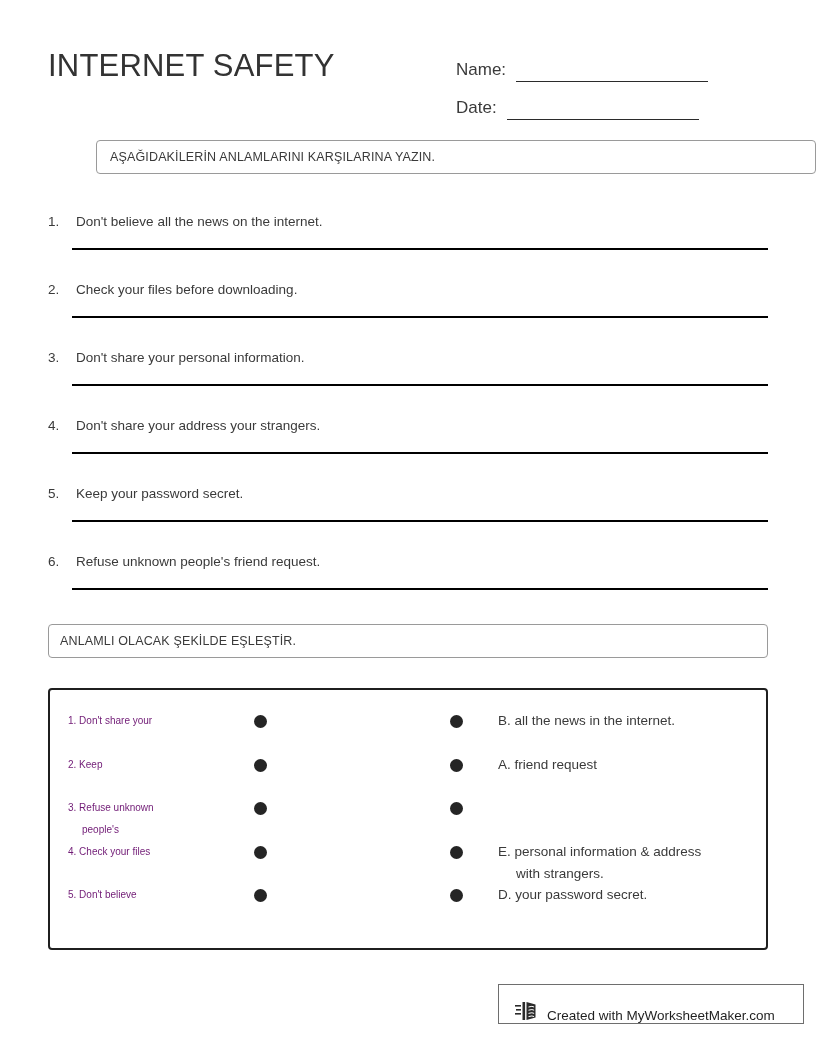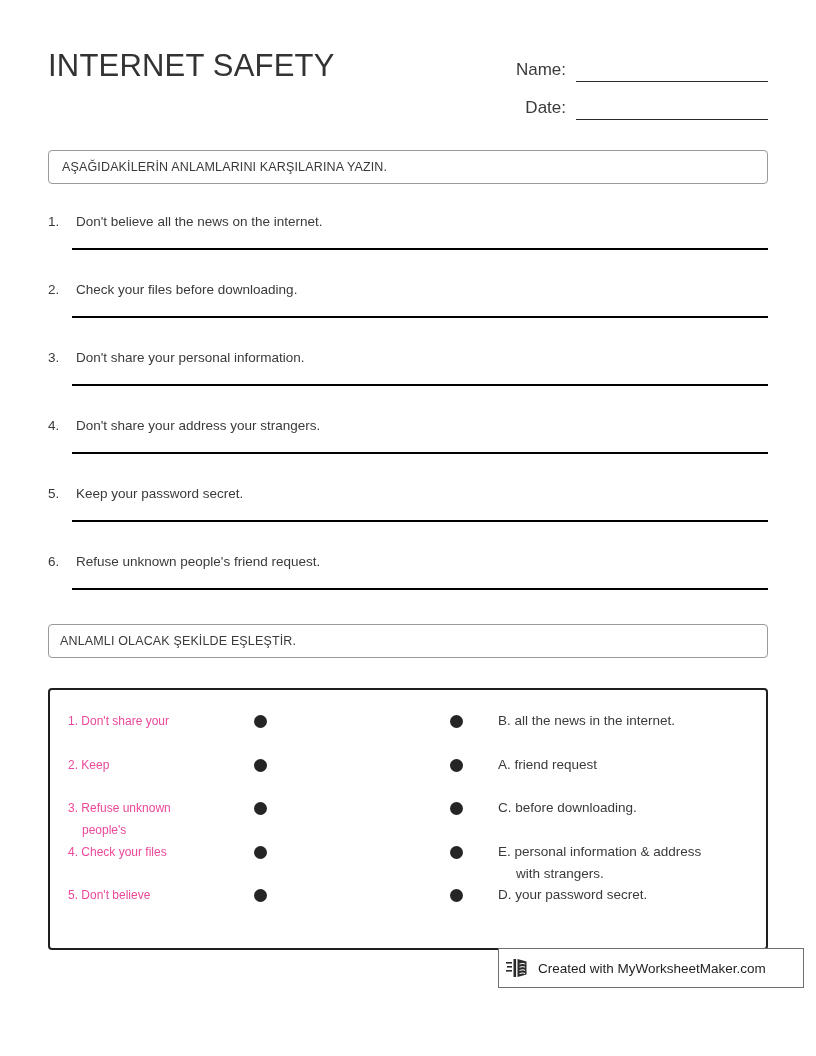--- a/index.html
+++ b/index.html
@@ -43,21 +43,20 @@
   }
   .namedate {
     position: absolute;
     right: 0;
     top: 0;
     width: 312px;
   }
   .nd-row {
     display: flex;
     align-items: flex-end;
-    justify-content: flex-end;
     height: 38px;
   }
   .nd-label {
     font-size: 17px;
     color: #3a3a3a;
     padding-right: 10px;
     padding-bottom: 2px;
     white-space: nowrap;
   }
   .nd-line {
@@ -78,21 +77,21 @@
     display: flex;
     align-items: center;
     padding-left: 13px;
     background: #ffffff;
   }
   .instruction-text {
     font-size: 12.5px;
     color: #3a3a3a;
     letter-spacing: 0.15px;
   }
-  #instruction-1 { top: 150px; }
+  #instruction-1 { top: 140px; margin-left: 48px; }
   #instruction-2 { top: 624px; padding-left: 11px; }
 
   
   .qlist {
     position: absolute;
     left: 48px;
     top: 206px;
     width: 720px;
   }
   .qitem {
@@ -154,23 +153,23 @@
   }
   .match-row-right {
     position: relative;
     min-height: 43.5px;
   }
   .ml-text {
     position: absolute;
     left: 0;
     top: 0;
     width: 180px;
-    font-size: 12px;
+    font-size: 10px;
     line-height: 22px;
-    color: #ec4899;
+    color: #701a75;
   }
   .ml-text .cont {
     display: block;
     padding-left: 14px;
   }
   .ml-dot {
     position: absolute;
     left: 186px;
     top: 5px;
     width: 13px;
@@ -198,29 +197,29 @@
   }
   .mr-text .cont {
     display: block;
     padding-left: 18px;
   }
 
   
   .footer-badge {
     position: absolute;
     left: 498px;
-    top: 948px;
+    top: 984px;
     width: 306px;
     height: 40px;
     border: 1px solid #6e6e6e;
     box-sizing: border-box;
     background: #ffffff;
     display: flex;
-    align-items: center;
-    padding-left: 7px;
+    align-items: flex-end;
+    padding-left: 16px;
   }
   .badge-logo {
     width: 26px;
     height: 24px;
     margin-right: 6px;
     flex: 0 0 auto;
     display: block;
   }
   .badge-text {
     font-size: 13.5px;
@@ -318,21 +317,20 @@
       <div class="match-row-right">
         <span class="mr-dot"></span>
         <span class="mr-text"><span>B. all the news in the internet.</span></span>
       </div>
       <div class="match-row-right">
         <span class="mr-dot"></span>
         <span class="mr-text"><span>A. friend request</span></span>
       </div>
       <div class="match-row-right">
         <span class="mr-dot"></span>
-        <span class="mr-text"><span>C. before downloading.</span></span>
       </div>
       <div class="match-row-right">
         <span class="mr-dot"></span>
         <span class="mr-text"><span>E. personal information &amp; address</span><span class="cont">with strangers.</span></span>
       </div>
       <div class="match-row-right">
         <span class="mr-dot"></span>
         <span class="mr-text"><span>D. your password secret.</span></span>
       </div>
     </div>

